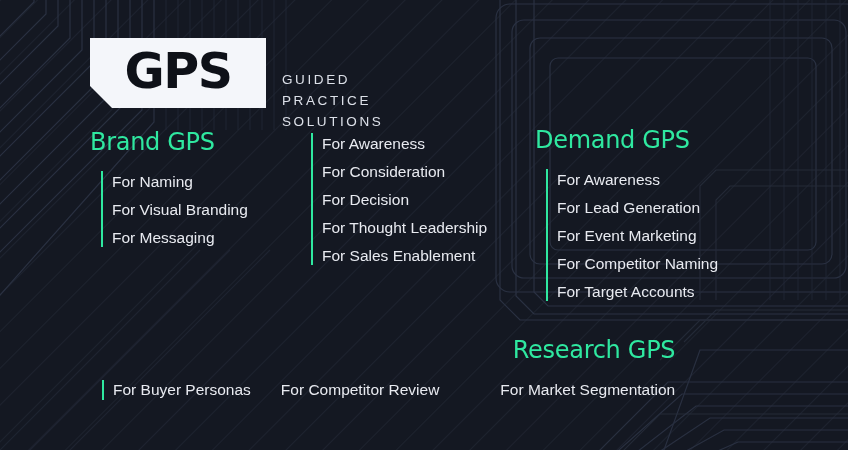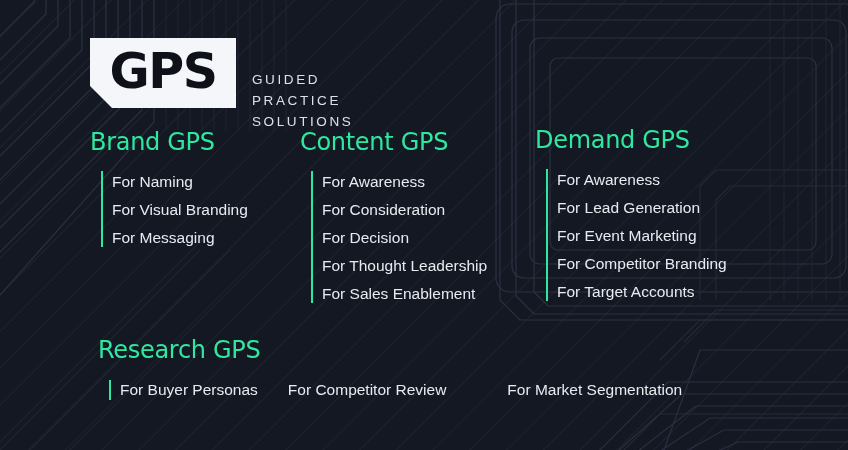--- a/index.html
+++ b/index.html
@@ -28,21 +28,21 @@
     width:848px; height:450px;
   }
 
   
   #logo-block {
     position:absolute;
     left:90px; top:38px;
     display:flex; align-items:flex-start;
   }
   #logo-mark {
-    width:146px; height:70px;
+    width:176px; height:70px;
     background:#F4F6FA;
     -webkit-clip-path: polygon(0 0, 100% 0, 100% 100%, 22px 100%, 0 calc(100% - 22px));
     clip-path: polygon(0 0, 100% 0, 100% 100%, 22px 100%, 0 calc(100% - 22px));
     display:flex; align-items:center; justify-content:center;
     padding-bottom:4px;
   }
   #logo-wordmark {
     font-family:"DejaVu Sans", sans-serif;
     font-weight:700;
     font-size:49px;
@@ -92,21 +92,21 @@
     background:#2FE8A0;
   }
   .col-list li {
     color:#E8EAF0;
     font-size:15.5px;
     line-height:28px;
     white-space:nowrap;
   }
 
   
-  #col-research { position:absolute; left:98px; top:338px; }
+  #col-research { position:absolute; left:91px; top:338px;text-align:right; }
   #research-list {
     position:relative;
     list-style:none;
     padding-left:22px;
     display:flex;
     gap:30px;
   }
   #research-list::before {
     content:"";
     position:absolute;
@@ -233,37 +233,36 @@
   <div class="col" id="col-brand">
     <div class="col-heading">Brand GPS</div>
     <ul class="col-list">
       <li>For Naming</li>
       <li>For Visual Branding</li>
       <li>For Messaging</li>
     </ul>
   </div>
 
   <div class="col" id="col-content">
-    <div class="col-heading">Content GPS</div>
     <ul class="col-list">
       <li>For Awareness</li>
       <li>For Consideration</li>
       <li>For Decision</li>
       <li>For Thought Leadership</li>
       <li>For Sales Enablement</li>
     </ul>
   </div>
 
   <div class="col" id="col-demand">
     <div class="col-heading">Demand GPS</div>
     <ul class="col-list">
       <li>For Awareness</li>
       <li>For Lead Generation</li>
       <li>For Event Marketing</li>
-      <li>For Competitor Branding</li>
+      <li>For Competitor Naming</li>
       <li>For Target Accounts</li>
     </ul>
   </div>
 
   <div id="col-research">
     <div class="col-heading">Research GPS</div>
     <ul id="research-list">
       <li>For Buyer Personas</li>
       <li>For Competitor Review</li>
       <li>For Market Segmentation</li>

